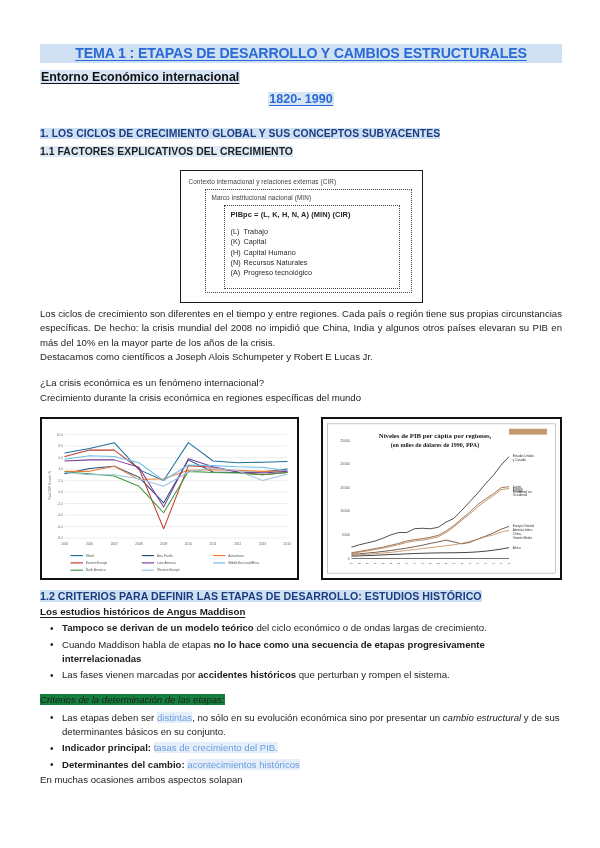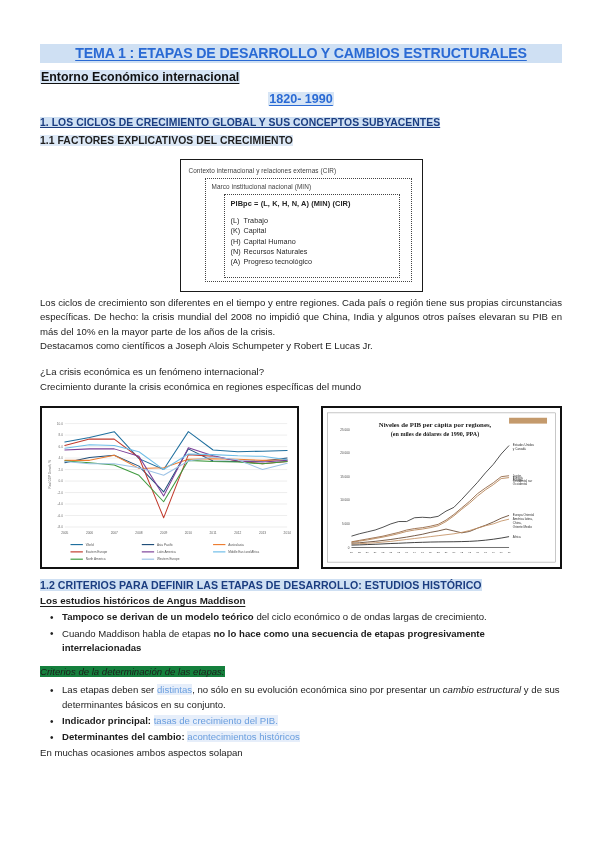--- a/index.html
+++ b/index.html
@@ -59,23 +59,22 @@
   }
   .doc-years .hl { background: #d7e5f5; padding: 0 1px; }
 
   
   .sec-h1 {
     font-size: 10.4px;
     font-weight: bold;
     color: #1b3d80;
     background: #cfe0f3;
     display: inline-block;
-    margin-top: 9px;
+    margin-top: 20px;
     letter-spacing: 0.05px;
-    text-decoration: underline;
   }
   .sec-h2 {
     font-size: 10.4px;
     font-weight: bold;
     color: #1f1f1f;
     background: #dde9f7;
     display: inline-block;
     margin-top: 2px;
     letter-spacing: 0.05px;
   }
@@ -427,20 +426,23 @@
   <div class="mt6"><span class="sec-h1-alt">1.2 CRITERIOS PARA DEFINIR LAS ETAPAS DE DESARROLLO: ESTUDIOS HISTÓRICO</span></div>
   <div class="sub-head">Los estudios históricos de Angus Maddison</div>
 
   <ul class="bullets">
     <li>
       <b>Tampoco se derivan de un modelo teórico</b><span> del ciclo económico o de ondas largas de crecimiento.</span>
     </li>
     <li>
       <span>Cuando Maddison habla de etapas </span><b>no lo hace como una secuencia de etapas progresivamente interrelacionadas</b>
     </li>
+    <li>
+      <span>Las fases vienen marcadas por </span><b>accidentes históricos</b><span> que perturban y rompen el sistema.</span>
+    </li>
   </ul>
 
   <div><span class="crit-head">Criterios de la determinación de las etapas:</span></div>
 
   <ul class="bullets">
     <li>
       <span>Las etapas deben ser </span><span class="blue-hl">distintas</span><span>, no sólo en su evolución económica sino por presentar un </span><i>cambio estructural</i><span> y de sus determinantes básicos en su conjunto.</span>
     </li>
     <li>
       <b>Indicador principal: </b><span class="blue-hl">tasas de crecimiento del PIB.</span>

